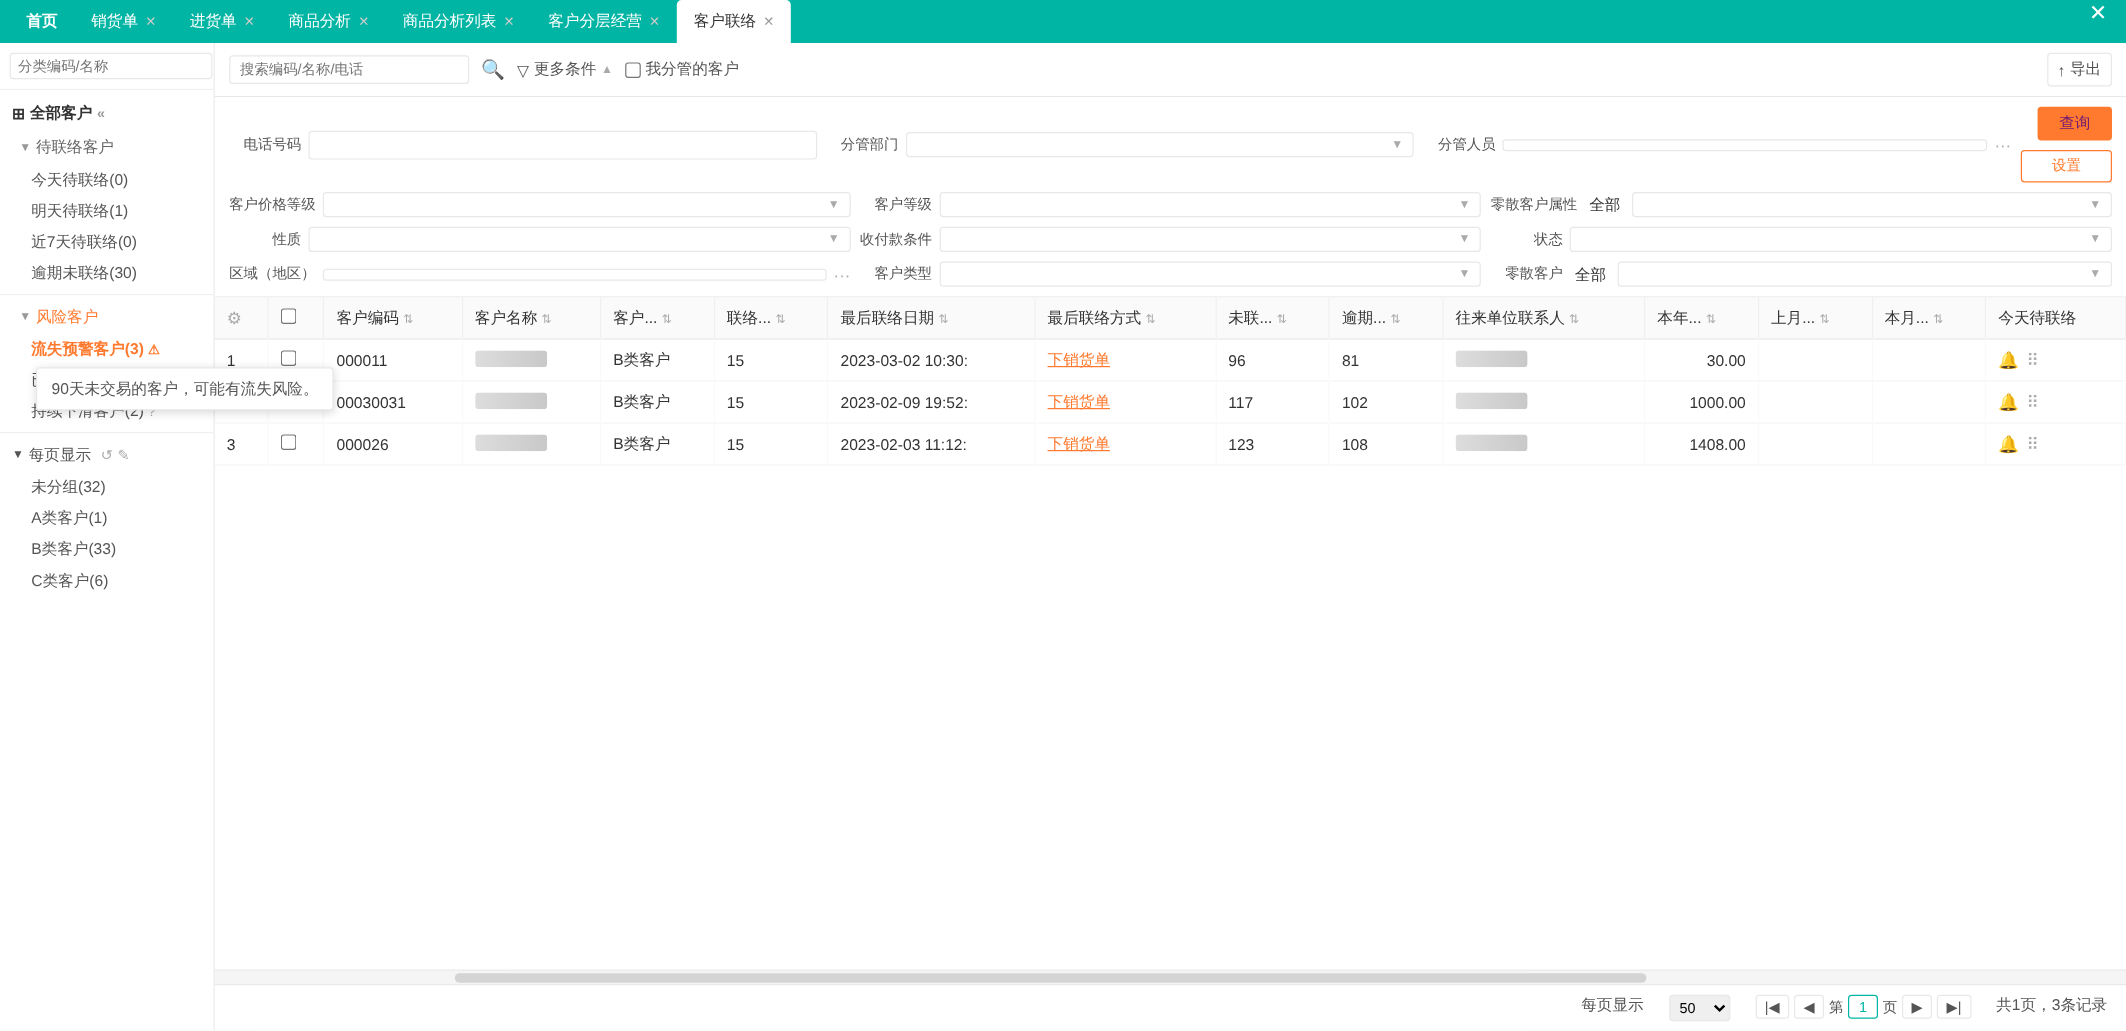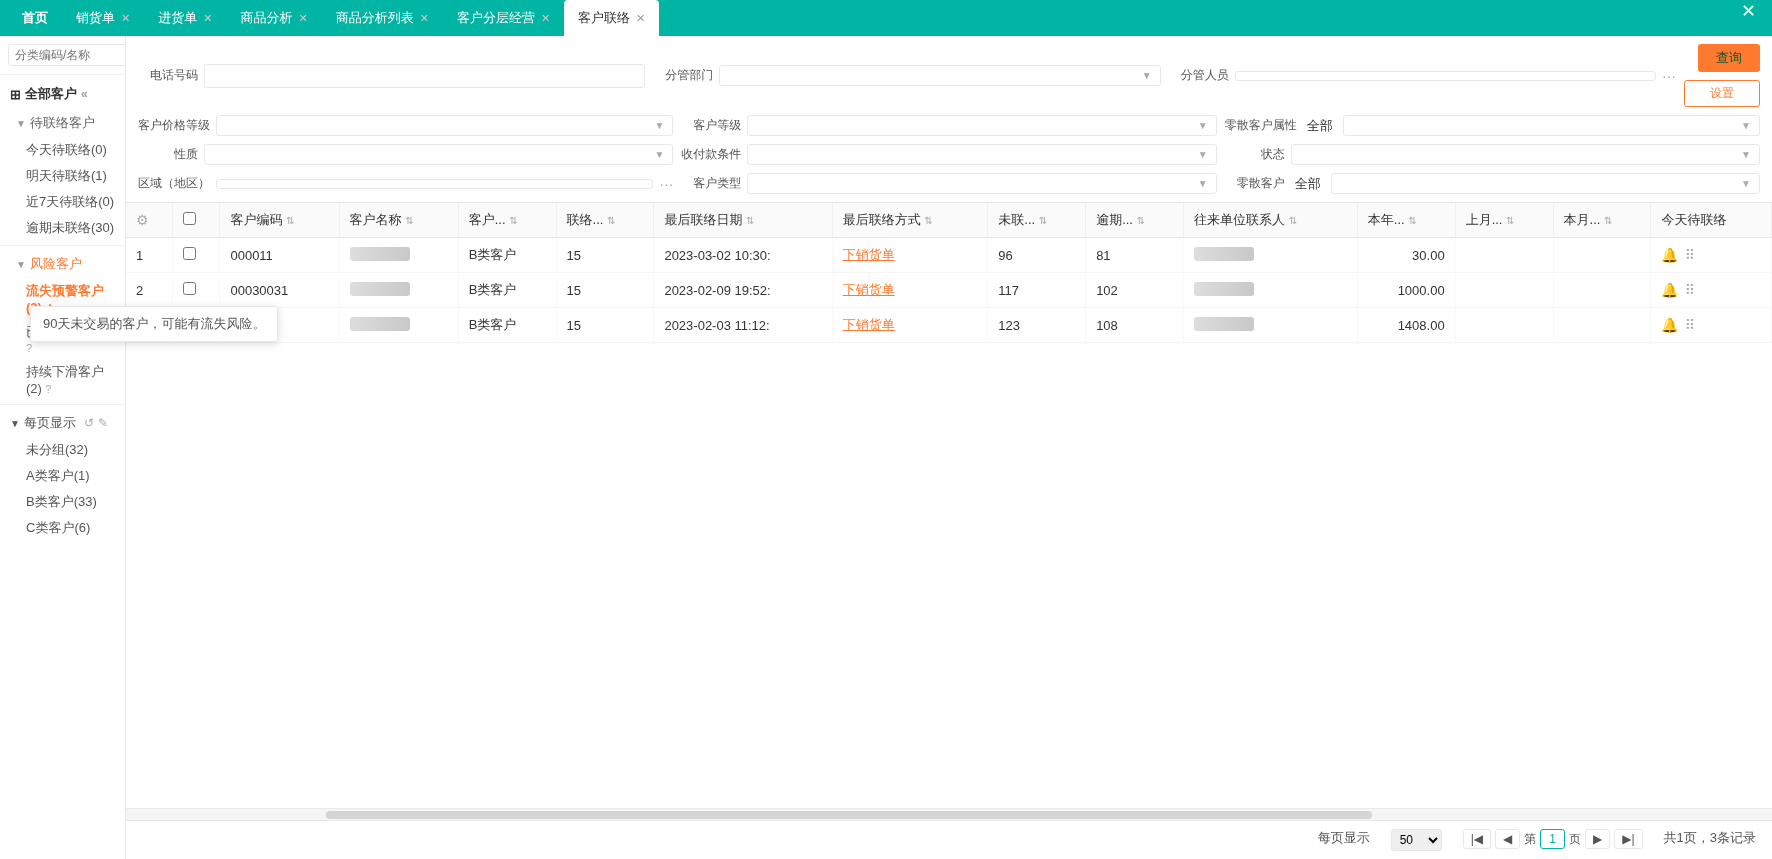--- a/index.html
+++ b/index.html
@@ -37,21 +37,21 @@
 
     
     .main-layout {
       display: flex;
       height: calc(100vh - 36px);
       background: #f5f5f5;
     }
 
     
     .sidebar {
-      width: 126px;
+      width: 179px;
       background: #fff;
       border-right: 1px solid #e8e8e8;
       display: flex;
       flex-direction: column;
       overflow: hidden;
     }
     .sidebar-search {
       display: flex;
       align-items: center;
       padding: 8px;
@@ -214,21 +214,21 @@
       display: flex;
       align-items: center;
       justify-content: space-between;
       cursor: pointer;
       background: #fff;
     }
     .filter-select .arrow { color: #aaa; font-size: 10px; }
     .filter-ellipsis { color: #aaa; font-size: 14px; cursor: pointer; }
     .filter-query-btn {
       background: #ff7a2f;
-      color: #14532d;
+      color: #701a75;
       border: none;
       border-radius: 3px;
       padding: 5px 18px;
       font-size: 13px;
       cursor: pointer;
     }
     .filter-settings-btn {
       background: #fff;
       color: #ff7a2f;
       border: 1px solid #ff7a2f;
@@ -469,20 +469,38 @@
         <span>B类客户(33)</span>
       </div>
       <div class="sidebar-item">
         <span>C类客户(6)</span>
       </div>
     </div>
   </div>
 
   <div class="content-area">
 
+    <div class="filter-bar">
+      <input class="filter-search-input" type="text" placeholder="搜索编码/名称/电话" style="">
+      <span class="filter-search-btn">🔍</span>
+      <div class="filter-more">
+        <span>▽</span>
+        <span>更多条件</span>
+        <span class="arrow">▲</span>
+      </div>
+      <div class="filter-checkbox">
+        <input type="checkbox" style="">
+        <span>我分管的客户</span>
+      </div>
+      <div class="filter-spacer"></div>
+      <div class="export-btn">
+        <span>↑</span>
+        <span>导出</span>
+      </div>
+    </div>
 
     <div class="filter-panel">
 
       <div class="filter-row">
         <div class="filter-field">
           <span class="filter-label">电话号码</span>
           <input class="filter-input" type="text" style="">
         </div>
         <div class="filter-field">
           <span class="filter-label">分管部门</span>

